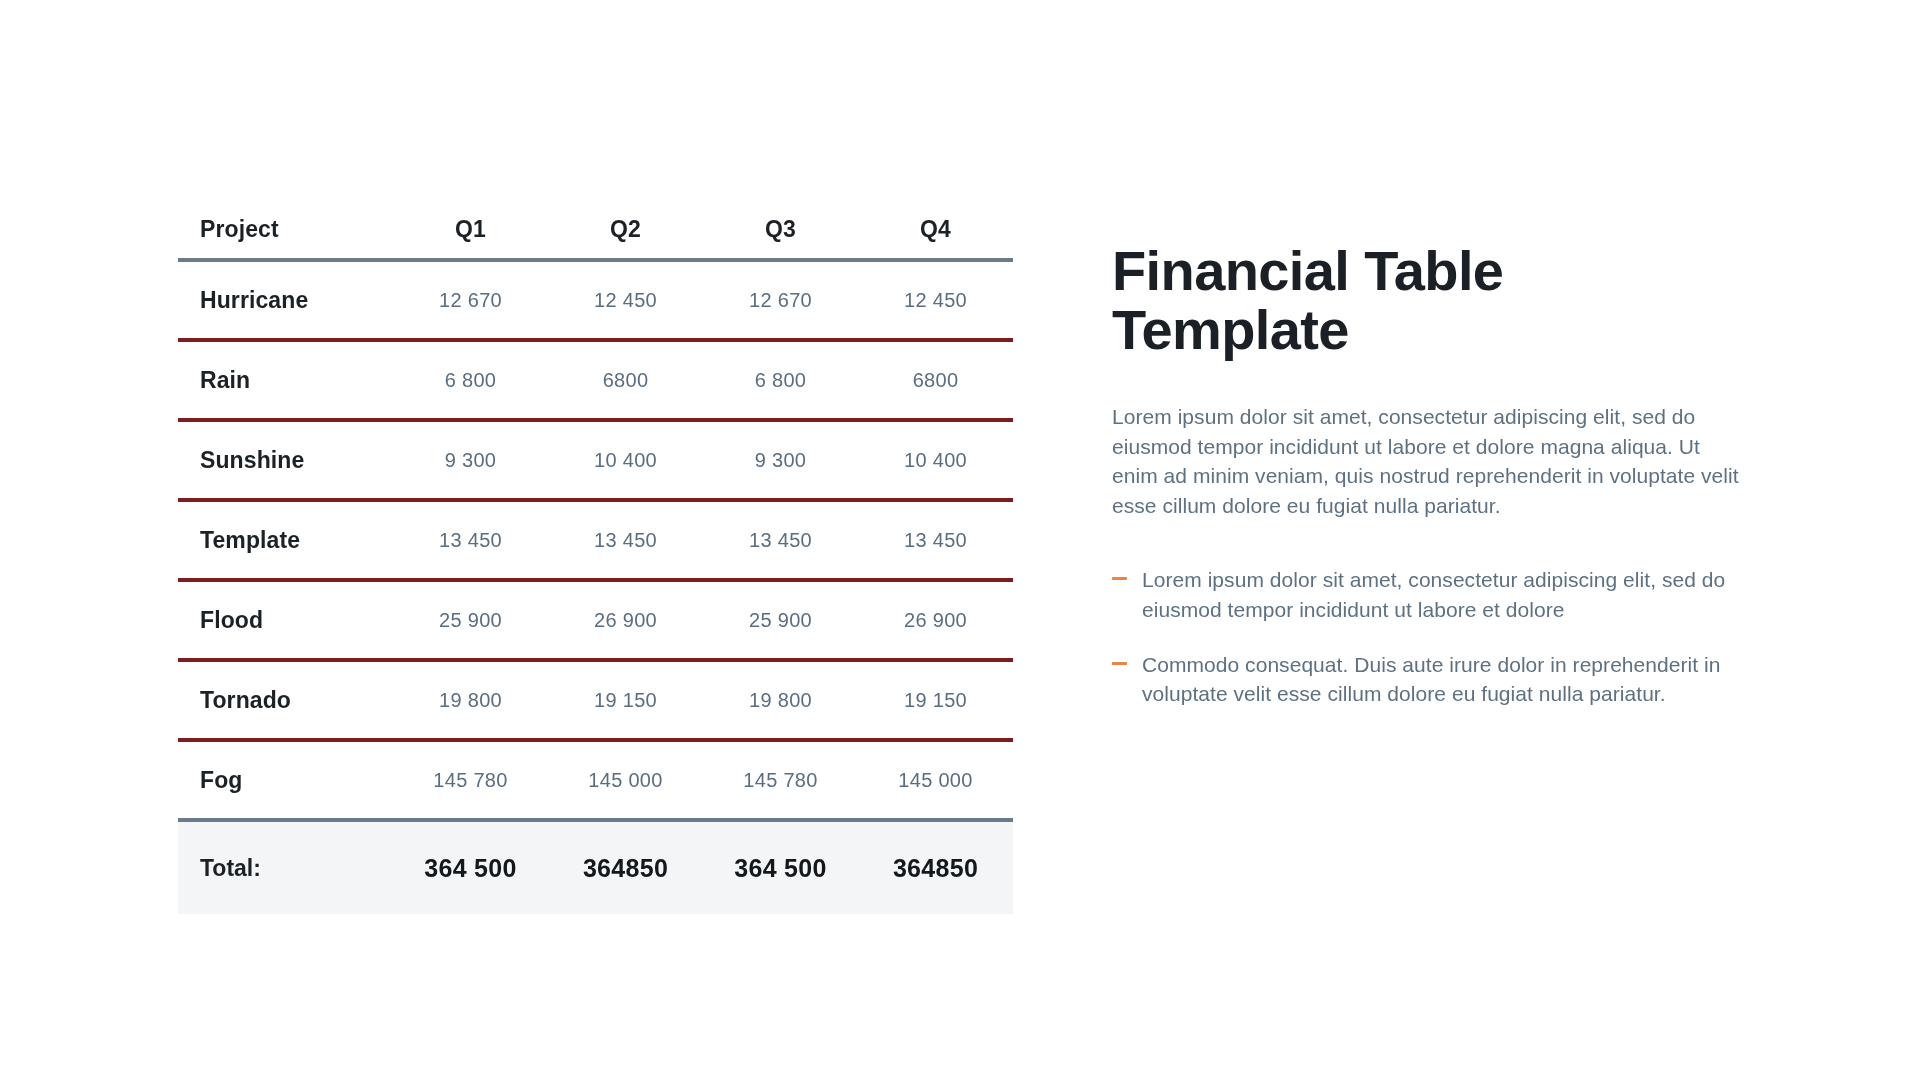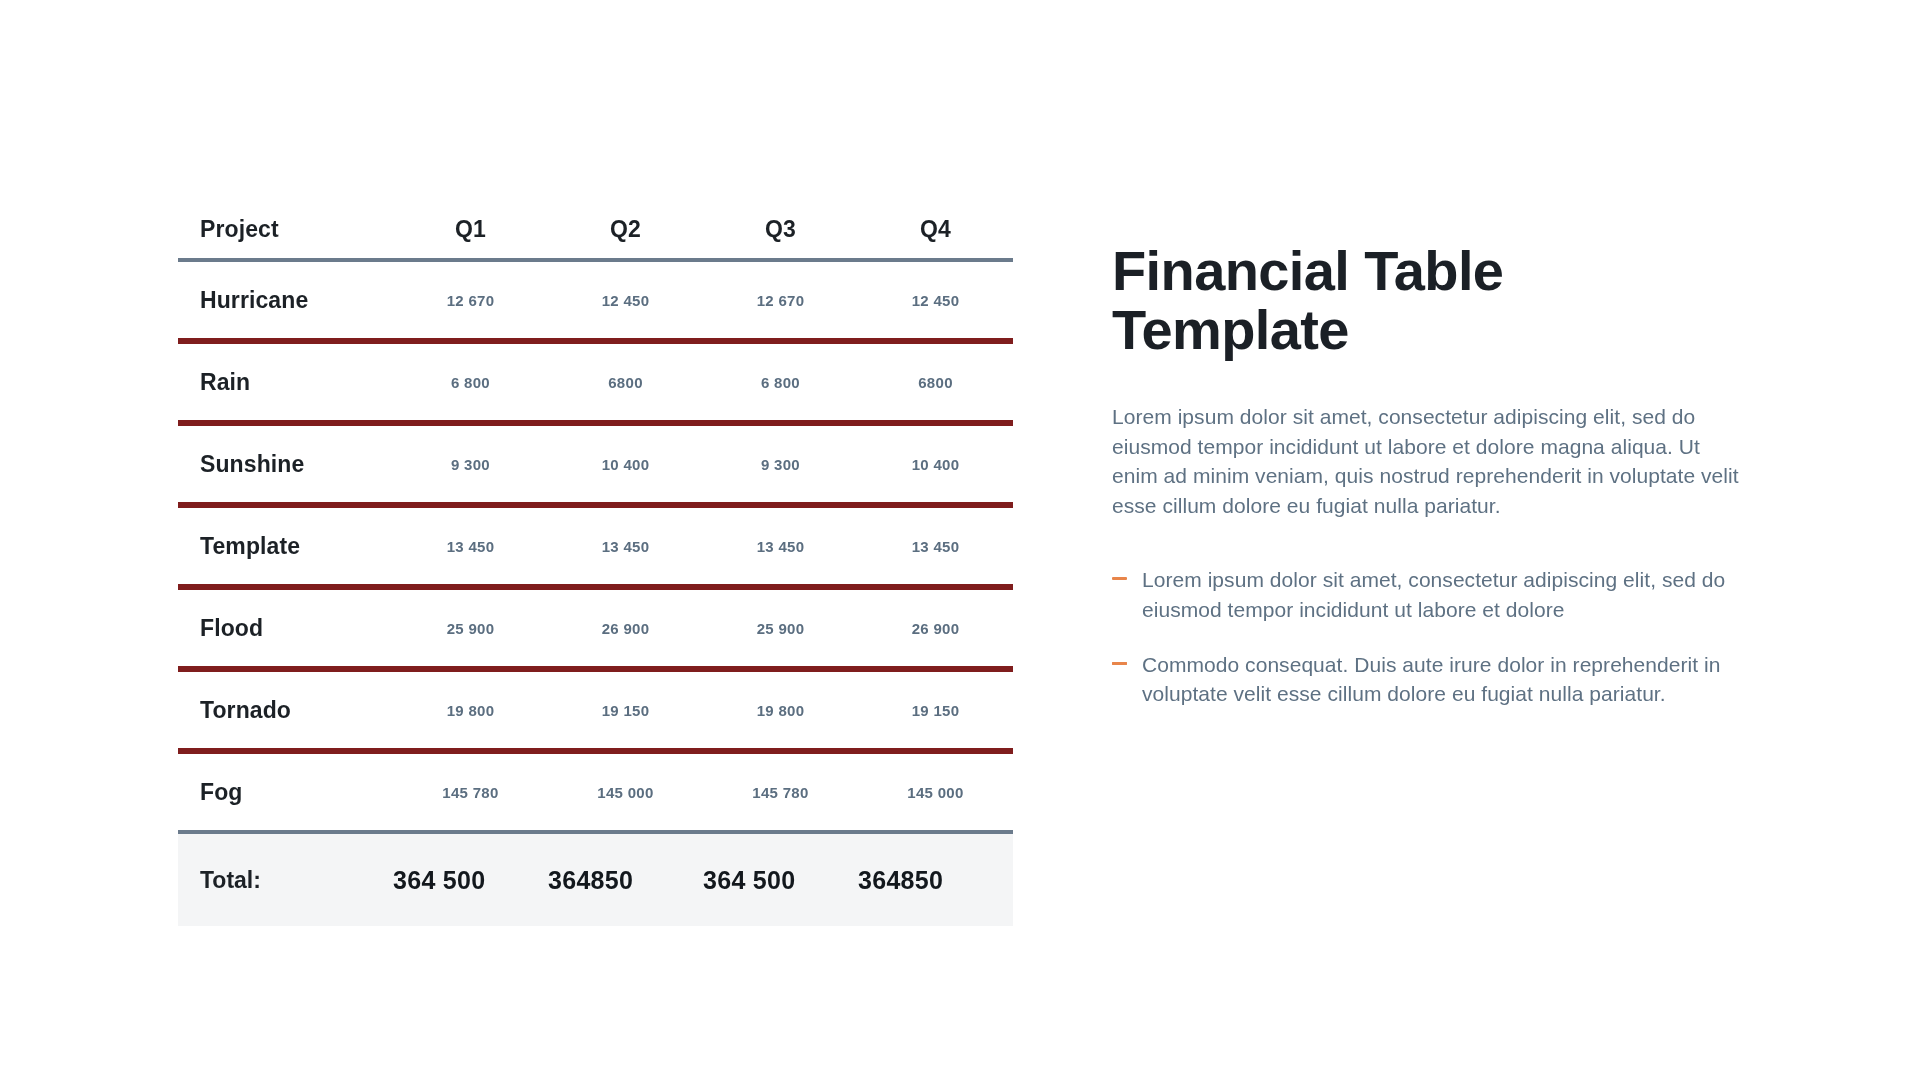--- a/index.html
+++ b/index.html
@@ -59,56 +59,56 @@
     text-align: left;
     padding-left: 22px;
   }
   .fin-table thead th.th-q {
     text-align: center;
   }
 
   .fin-table tbody tr.data-row td {
     height: 76px;
     vertical-align: middle;
-    border-bottom: 6px solid #7f1d1d;
+    border-bottom: 4px solid #7f1d1d;
   }
 
   .fin-table tbody tr.data-row td.cell-project {
     text-align: left;
     padding-left: 22px;
     font-size: 23px;
     font-weight: 700;
     color: #1c2126;
     letter-spacing: 0.1px;
   }
 
   .fin-table tbody tr.data-row td.cell-val {
     text-align: center;
-    font-size: 15px;
-    font-weight: 700;
+    font-size: 20px;
+    font-weight: 400;
     color: #5b6e80;
     letter-spacing: 0.3px;
   }
 
   .fin-table tbody tr.total-row td {
     height: 92px;
     vertical-align: middle;
     background: #f4f5f6;
     border-top: 4px solid #6b7b8c;
     border-bottom: none;
   }
   .fin-table tbody tr.total-row td.cell-project {
     text-align: left;
     padding-left: 22px;
     font-size: 23px;
     font-weight: 700;
     color: #1c2126;
   }
   .fin-table tbody tr.total-row td.cell-val {
-    text-align: left;
+    text-align: center;
     font-size: 25px;
     font-weight: 700;
     color: #13181d;
     letter-spacing: 0.3px;
   }
   
   .fin-table tbody tr.data-row.last-data td {
     border-bottom: none;
   }
 

